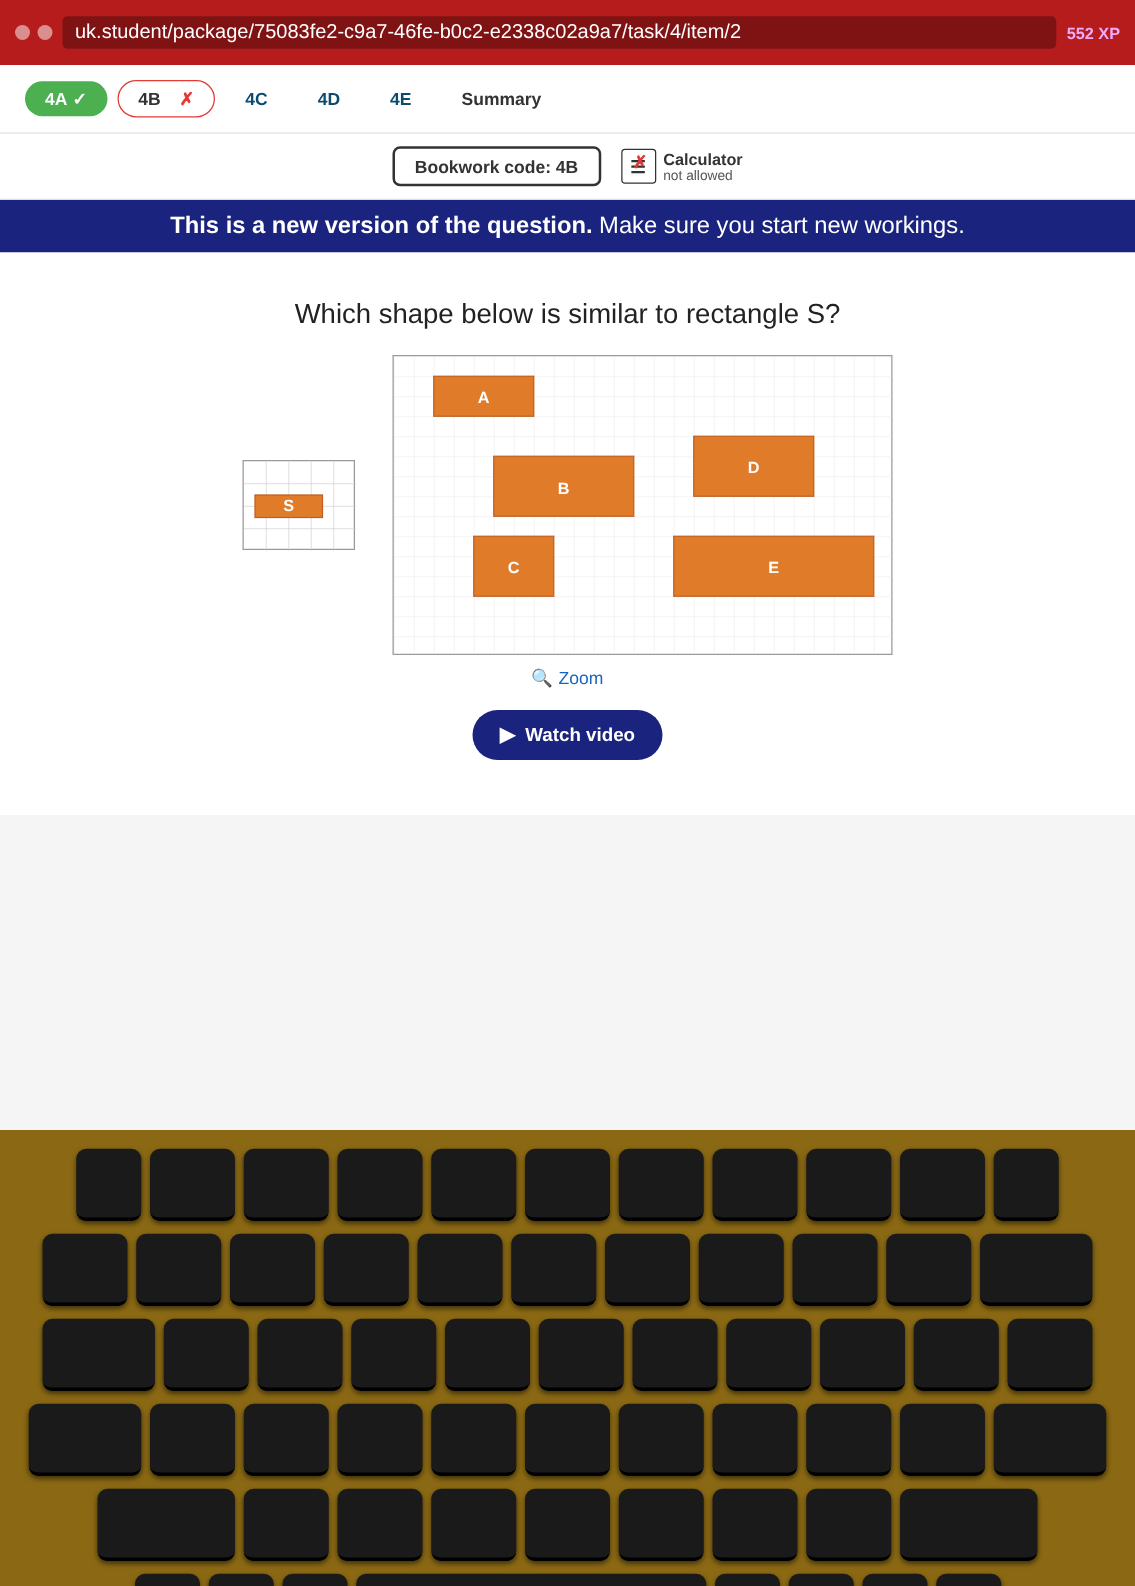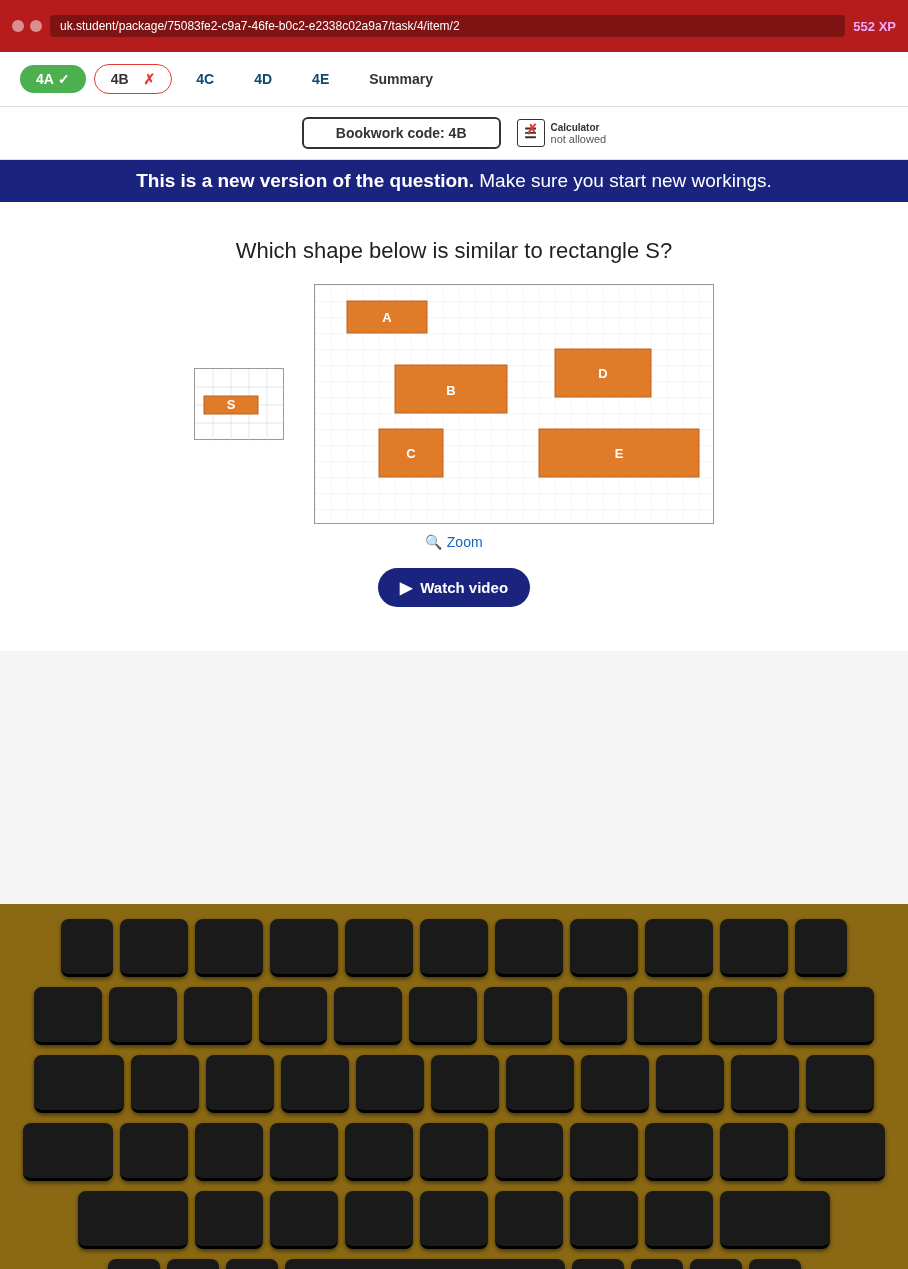--- a/index.html
+++ b/index.html
@@ -27,21 +27,21 @@
     .dot {
       width: 12px; height: 12px; border-radius: 50%;
       background: rgba(255,255,255,0.5);
     }
     .url-bar {
       flex: 1;
       background: rgba(0,0,0,0.3);
       border-radius: 4px;
       padding: 4px 10px;
       color: #fff;
-      font-size: 12px;
+      font-size: 16px;
       white-space: nowrap;
       overflow: hidden;
       text-overflow: ellipsis;
     }
     .browser-score {
       color: #f0abfc;
       font-size: 13px;
       font-weight: bold;
       margin-left: auto;
     }
@@ -102,21 +102,21 @@
       align-items: center;
       justify-content: center;
       padding: 10px 20px;
       gap: 16px;
       border-bottom: 1px solid #ddd;
     }
     .bookwork-code {
       background: #fff;
       border: 2px solid #333;
       border-radius: 6px;
-      padding: 6px 32px;
+      padding: 6px 16px;
       font-size: 14px;
       font-weight: bold;
       color: #333;
     }
     .calculator-notice {
       display: flex;
       align-items: center;
       gap: 6px;
       font-size: 12px;
       color: #333;
@@ -290,21 +290,21 @@
   <div class="bookwork-bar">
     <div class="bookwork-code">Bookwork code: 4B</div>
     <div class="calculator-notice">
       <div class="calc-icon">
         <span style="font-size:14px; font-weight:bold; color:#333; position:relative;">
           ☰
           <span class="calc-x-overlay" style="position:absolute; top:-4px; left:2px; font-size:14px;">✗</span>
         </span>
       </div>
       <div>
-        <div style="font-size:10px; font-weight:bold;">Calculator</div>
+        <div style="font-size:13px; font-weight:bold;">Calculator</div>
         <div style="font-size:11px; color:#555;">not allowed</div>
       </div>
     </div>
   </div>
 
   <div class="new-version-banner">
     <strong>This is a new version of the question.</strong><span> Make sure you start new workings.</span>
   </div>
 
   <div class="question-area">

